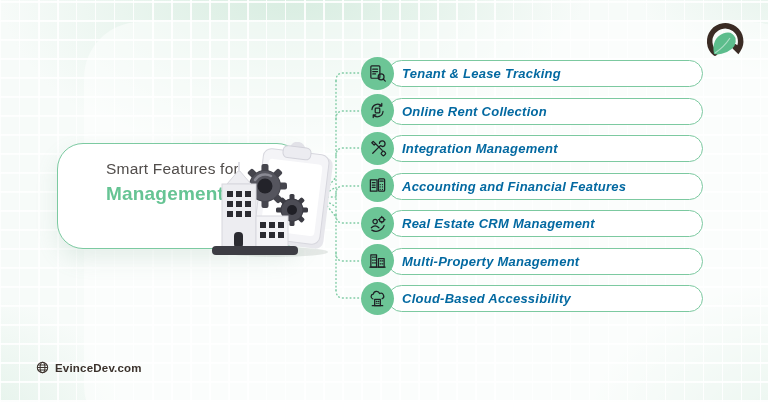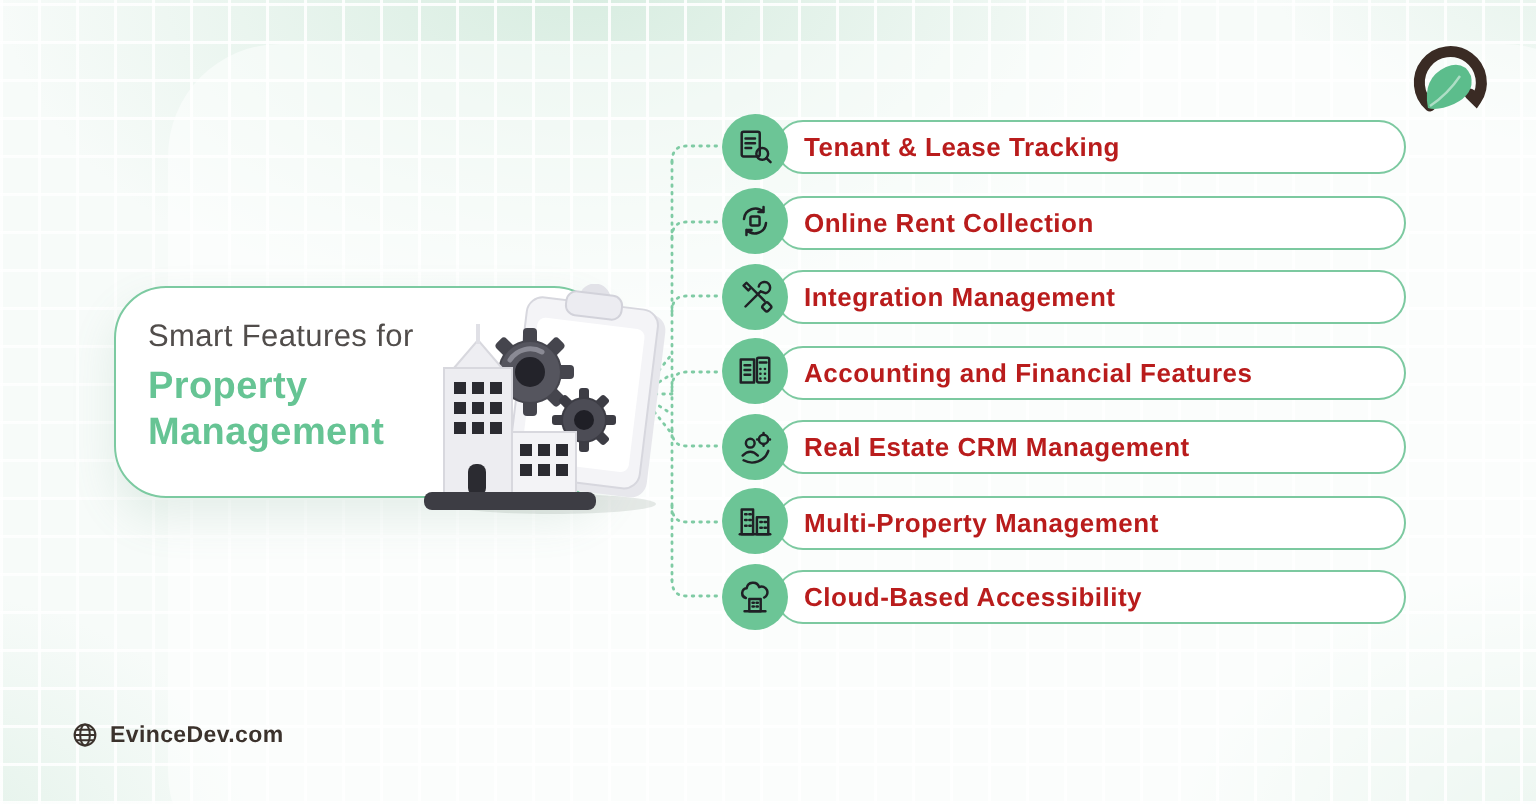--- a/index.html
+++ b/index.html
@@ -27,34 +27,34 @@
   }
   svg{display:block;}
   .connectors{position:absolute; left:0; top:0; pointer-events:none;}
 
   
   .title-card{
     position:absolute; left:57px; top:143px; width:246px; height:106px;
     background:#ffffff; border:1.5px solid #7ccaa1; border-radius:26px;
     box-shadow:0 10px 22px rgba(110,160,135,0.16); box-sizing:border-box;
   }
-  .title-card .inner{padding:16px 0 0 16px;}
+  .title-card .inner{padding:16px 0 0 16px;margin-left:32px;}
   .title-prefix{font-size:15.5px; color:#514d4b; letter-spacing:.2px;}
   .title-strong{font-size:19px; font-weight:bold; color:#66c494; letter-spacing:.2px; line-height:23px; margin-top:4px;}
 
   .illustration{position:absolute; left:198px; top:142px; pointer-events:none;}
 
   
   .feature{position:absolute; left:361px; height:34px;}
   .pill{
     position:absolute; left:27px; top:3.5px; width:315px; height:27px;
     background:#ffffff; border:1.5px solid #7cc9a0; border-radius:15px;
     box-sizing:border-box; display:flex; align-items:center; padding-left:13px;
   }
-  .pill-label{font-size:13px; font-weight:bold; color:#b91c1c; letter-spacing:.25px; white-space:nowrap;}
+  .pill-label{font-size:13px; font-weight:bold; color:#0369a1; letter-spacing:.25px; white-space:nowrap;font-style:italic;}
   .bullet{
     position:absolute; left:0; top:0; width:33px; height:33px; border-radius:50%;
     background:#6cc596; display:flex; align-items:center; justify-content:center;
   }
   .bullet svg{stroke:#1f2025; fill:none; stroke-width:1.3; stroke-linecap:round; stroke-linejoin:round;}
 
   .logo{position:absolute; left:702px; top:17px;}
   .footer{position:absolute; left:36px; top:361px; display:flex; align-items:flex-end; gap:6px;}
   .footer svg{stroke:#3b322c; fill:none; stroke-width:1.1;}
   .footer-text{font-size:11.5px; font-weight:bold; color:#3b322c; letter-spacing:.2px;}
@@ -81,21 +81,20 @@
       <path d="M320,197 L336,197"></path>
       <path d="M320,197 L336,207"></path>
       <path d="M320,197 L336,217"></path>
     </g>
   </svg>
 
   <div class="title-card">
     <div class="inner">
       <div class="title-prefix">Smart Features for</div>
       <div class="title-strong">
-        <div>Property</div>
         <div>Management</div>
       </div>
     </div>
   </div>
 
   <svg class="illustration" width="140" height="116" viewBox="0 0 140 116">
     <ellipse cx="78" cy="110" rx="52" ry="5" fill="rgba(120,140,130,0.18)"></ellipse>
 
     <g transform="rotate(7 98 60)">
       <rect x="62" y="12" width="68" height="92" rx="8" fill="#e7e7ec"></rect>

